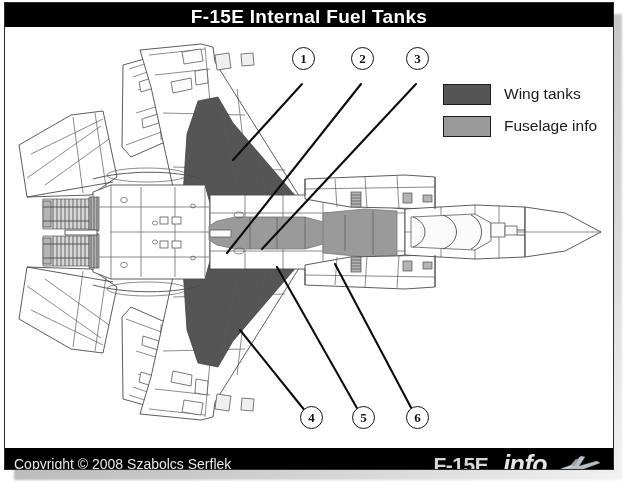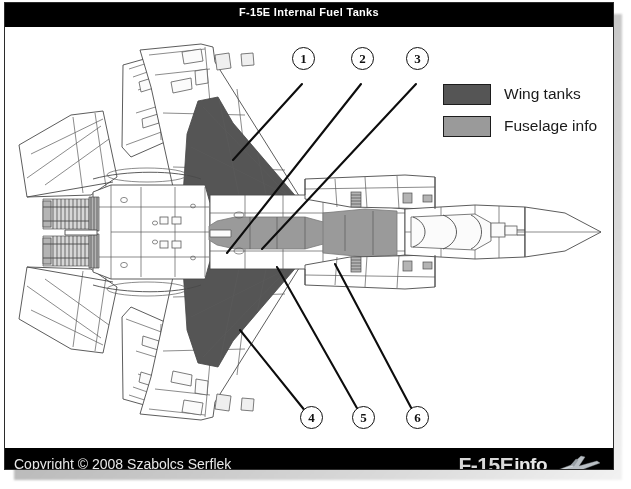--- a/index.html
+++ b/index.html
@@ -36,21 +36,21 @@
     position:absolute;
     left:0; top:0;
     width:100%; height:24px;
     background:#000000;
   }
   #titlebar .title{
     position:absolute;
     left:0; right:0; top:3px;
     text-align:center;
     color:#ffffff;
-    font-size:11px;
+    font-size:19px;
     font-weight:bold;
     letter-spacing:.3px;
     font-family:"Liberation Sans",sans-serif;
   }
 
   
   #footerbar{
     position:absolute;
     left:0; bottom:0;
     width:100%; height:21px;
@@ -70,24 +70,24 @@
     display:flex;
     align-items:center;
   }
   #brand .b1{
     font-size:21px; font-weight:bold;
     color:#d8d8d8;
     letter-spacing:-.5px;
     text-shadow:0 1px 0 #000;
   }
   #brand .b2{
-    font-size:19px; font-weight:bold; 
+    font-size:25px; font-weight:bold; font-style:italic;
     color:#e6e6e6;
     letter-spacing:-.5px;
-    margin-left:1px;
+    margin-left:15px;
   }
   #brandjet{
     position:absolute;
     right:10px; top:4px;
     width:52px; height:26px;
   }
 
   
   #canvas{
     position:absolute;

